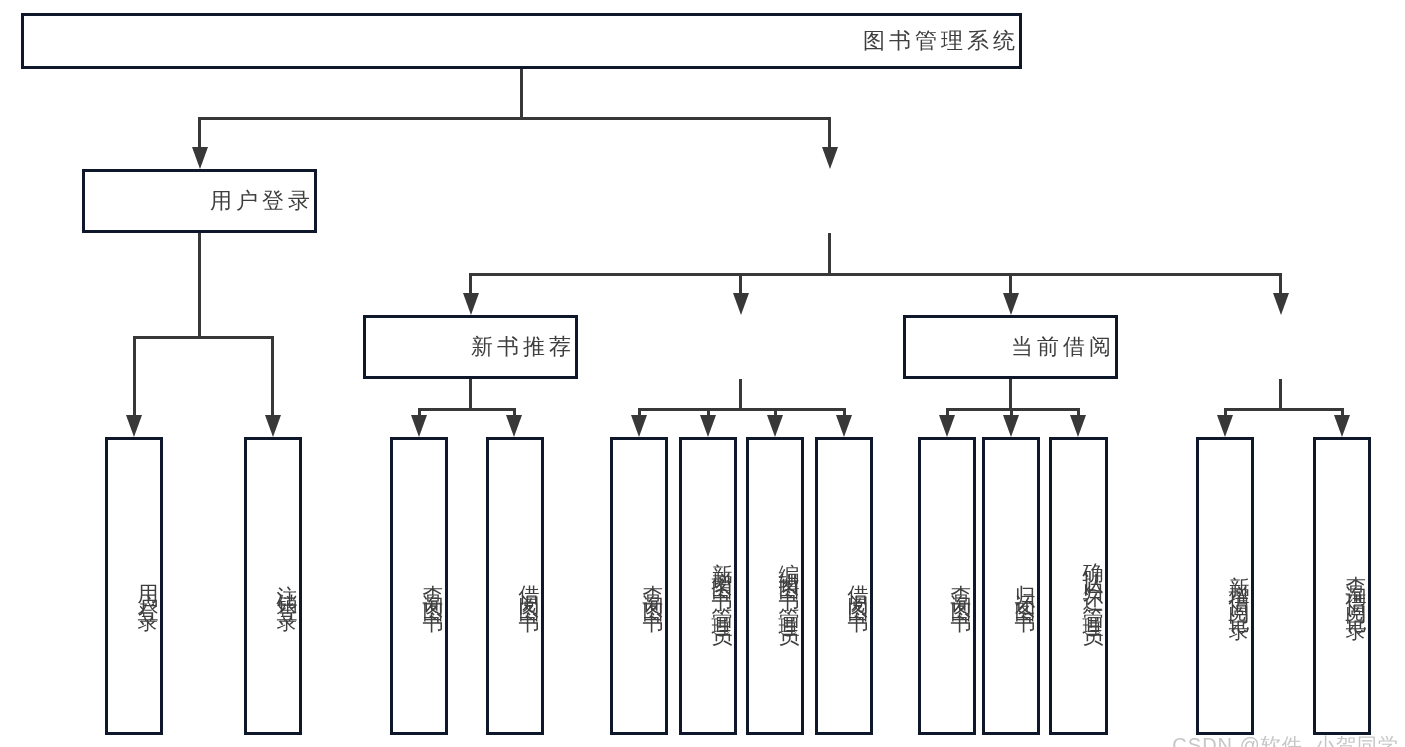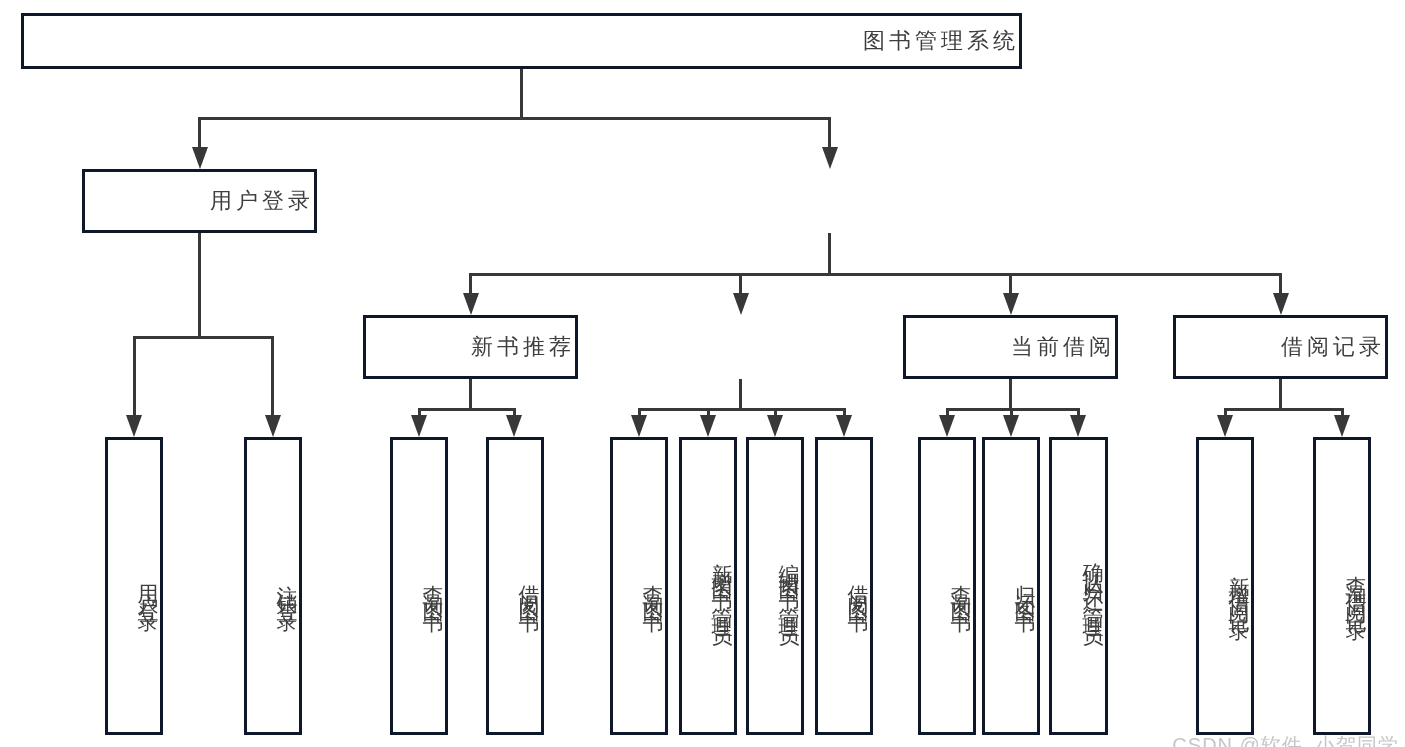--- a/index.html
+++ b/index.html
@@ -40,23 +40,20 @@
 
   <div class="box" style="left:82px;top:169px;width:235px;height:64px;">
     <span class="hlabel">用户登录</span>
   </div>
 
   <div class="box" style="left:363px;top:315px;width:215px;height:64px;">
     <span class="hlabel">新书推荐</span>
   </div>
   <div class="box" style="left:903px;top:315px;width:215px;height:64px;">
     <span class="hlabel">当前借阅</span>
-  </div>
-  <div class="box" style="left:1173px;top:315px;width:215px;height:64px;">
-    <span class="hlabel">借阅记录</span>
   </div>
 
   <div class="box" style="left:105px;top:437px;width:58px;height:298px;">
     <span class="vlabel">用户登录</span>
   </div>
   <div class="box" style="left:244px;top:437px;width:58px;height:298px;">
     <span class="vlabel">注销登录</span>
   </div>
 
   <div class="box" style="left:390px;top:437px;width:58px;height:298px;">

